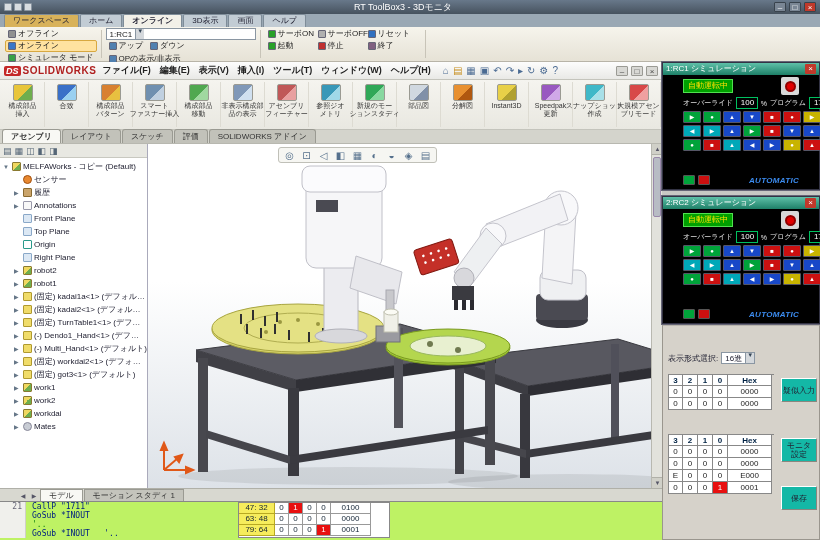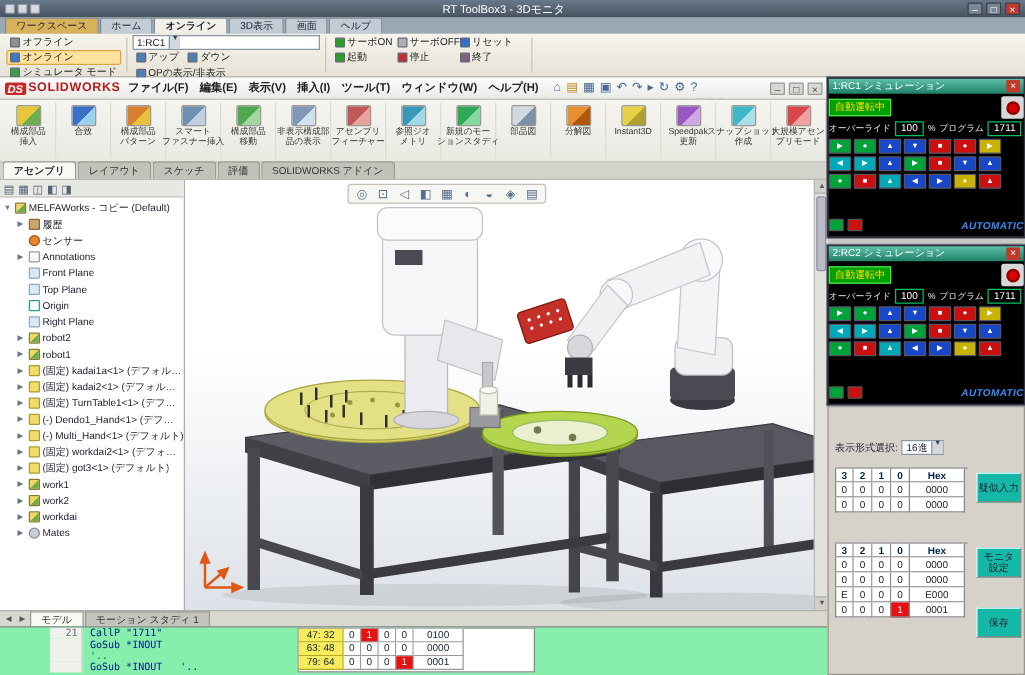--- a/index.html
+++ b/index.html
@@ -114,48 +114,48 @@
   #viewport{position:absolute;left:148px;top:144px;width:514px;height:344px;background:linear-gradient(#ffffff 40%,#dde2e8);overflow:hidden;}
   #vtoolbar{position:absolute;left:130px;top:3px;height:16px;display:flex;gap:2px;background:rgba(244,244,240,0.85);border:1px solid #c0c0b8;border-radius:3px;padding:0 3px;z-index:5;}
   .vtool{font-size:10px;line-height:15px;color:#55708c;width:15px;text-align:center;}
   #vscroll{position:absolute;right:0;top:0;width:11px;height:344px;background:#e2e2dc;border-left:1px solid #b8b8b0;z-index:6;}
   #vscroll .sarr{display:block;width:11px;height:11px;font-size:6px;line-height:11px;text-align:center;color:#556;background:#d0d0c8;border-bottom:1px solid #b0b0a8;}
   #vscroll .sthumb{display:block;margin:2px 1px;width:8px;height:60px;background:#b8bcc4;border:1px solid #98a;border-radius:2px;}
   #vscroll .sarr.down{position:absolute;bottom:0;border-top:1px solid #b0b0a8;border-bottom:none;}
   #triad{position:absolute;left:8px;bottom:10px;z-index:5;}
 
   
-  #sw-bottombar{position:absolute;left:0;top:488px;width:662px;height:13px;background:#d8d8d0;border-top:1px solid #b0b0a8;display:flex;align-items:center;padding-left:2px;gap:1px;}
+  #sw-bottombar{position:absolute;left:0;top:488px;width:662px;height:13px;background:#d8d8d0;border-top:1px solid #b0b0a8;display:flex;align-items:center;padding-left:18px;gap:1px;}
   .sbarr{font-size:6px;color:#556;width:10px;text-align:center;}
   .sbtab{font-size:8px;line-height:12px;padding:0 8px;background:#c4c4bc;border:1px solid #9a9a92;border-bottom:none;color:#333;}
   #sw-bottombar .sbtab:nth-child(3){background:#f8f8f4;}
 
   
-  #code-win{position:absolute;left:0;top:501px;width:766px;height:39px;background:#86efac;border-top:1px solid #888;font-family:"DejaVu Sans Mono","Liberation Mono",monospace;overflow:hidden;padding-left:40px;}
+  #code-win{position:absolute;left:0;top:501px;width:766px;height:39px;background:#bef264;border-top:1px solid #888;font-family:"DejaVu Sans Mono","Liberation Mono",monospace;overflow:hidden;}
   .cline{display:flex;height:9px;line-height:9px;font-size:8px;}
   .cnum{width:26px;background:#f0f0ec;border-right:1px solid #d0d0c8;color:#667;text-align:right;padding-right:3px;flex:none;}
   .ctext{padding-left:6px;color:#002080;white-space:pre;}
   .ctext[data-kind="comment"]{color:#108010;}
 
   
-  #mid-io{position:absolute;left:238px;top:502px;width:190px;height:36px;z-index:8;background:#fff;border:1px solid #888;}
+  #mid-io{position:absolute;left:238px;top:502px;width:152px;height:36px;z-index:8;background:#fff;border:1px solid #888;}
   .mrow{display:flex;height:11px;}
   .mrow span{display:block;border-right:1px solid #999;border-bottom:1px solid #999;font-size:8px;line-height:10px;text-align:center;background:#fff;color:#123;}
   .ml{width:36px;background:#f6ec5c !important;border-color:#b8a820 !important;}
   .mb{width:14px;}
   .mh{width:40px;}
   .hot{background:#e81010 !important;color:#fff !important;}
 
   
   #right-col{position:absolute;left:662px;top:62px;width:158px;height:262px;display:flex;flex-direction:column;gap:6px;z-index:10;}
   .pd{height:128px;background:#000;border:1px solid #334;box-shadow:0 0 0 1px #667;display:flex;flex-direction:column;}
   .pd-title{height:12px;background:linear-gradient(#5ec0a8,#1e8068);display:flex;align-items:center;padding:0 3px;}
   .pd-title-text{flex:1;color:#fff;font-size:8px;line-height:12px;white-space:nowrap;overflow:hidden;}
   .pd-close{width:11px;height:10px;background:#c0392b;color:#fff;font-size:8px;line-height:9px;text-align:center;border-radius:1px;}
-  .pd-body{flex:1;padding:2px 0;display:flex;flex-direction:column;gap:2px;}
+  .pd-body{flex:1;padding:2px 20px;display:flex;flex-direction:column;gap:2px;}
   .pd-r1{display:flex;align-items:center;gap:4px;}
   .pd-status{background:#00a000;color:#ffe000;font-size:8px;line-height:12px;padding:0 4px;border:1px solid #50e050;white-space:nowrap;}
   .estop{margin-left:auto;width:18px;height:18px;background:#d8d8d8;border-radius:2px;display:flex;align-items:center;justify-content:center;}
   .estop-in{width:11px;height:11px;background:#e00000;border:2px solid #900000;border-radius:50%;}
   .pd-sq{width:12px;height:10px;border:1px solid #555;border-radius:1px;display:inline-block;}
   .pd-sq.r{background:#cc1010;}
   .pd-sq.g{background:#00a33a;}
   .pd-r2{display:flex;align-items:center;gap:3px;}
   .pd-lbl{color:#e8e8e8;font-size:7px;white-space:nowrap;}
   .pd-val{background:#000;color:#fff;font-size:8px;line-height:10px;border:1px solid #00c060;padding:0 4px;min-width:22px;text-align:right;}
@@ -449,29 +449,29 @@
       </div>
     <div class="tree">
 
         <div class="titem" data-ind="0">
           <span class="tarrow">▼</span>
           <span class="ticon" data-icon="asm-root"></span>
           <span class="tlabel">MELFAWorks - コピー (Default)</span>
         </div>
 
         <div class="titem" data-ind="1">
-          <span class="tarrow">▶</span>
-          <span class="ticon" data-icon="history"></span>
-          <span class="tlabel">履歴</span>
-        </div>
-
-        <div class="titem" data-ind="1">
           <span class="tarrow"></span>
           <span class="ticon" data-icon="sensor"></span>
           <span class="tlabel">センサー</span>
+        </div>
+
+        <div class="titem" data-ind="1">
+          <span class="tarrow">▶</span>
+          <span class="ticon" data-icon="history"></span>
+          <span class="tlabel">履歴</span>
         </div>
 
         <div class="titem" data-ind="1">
           <span class="tarrow">▶</span>
           <span class="ticon" data-icon="ann"></span>
           <span class="tlabel">Annotations</span>
         </div>
 
         <div class="titem" data-ind="1">
           <span class="tarrow"></span>

